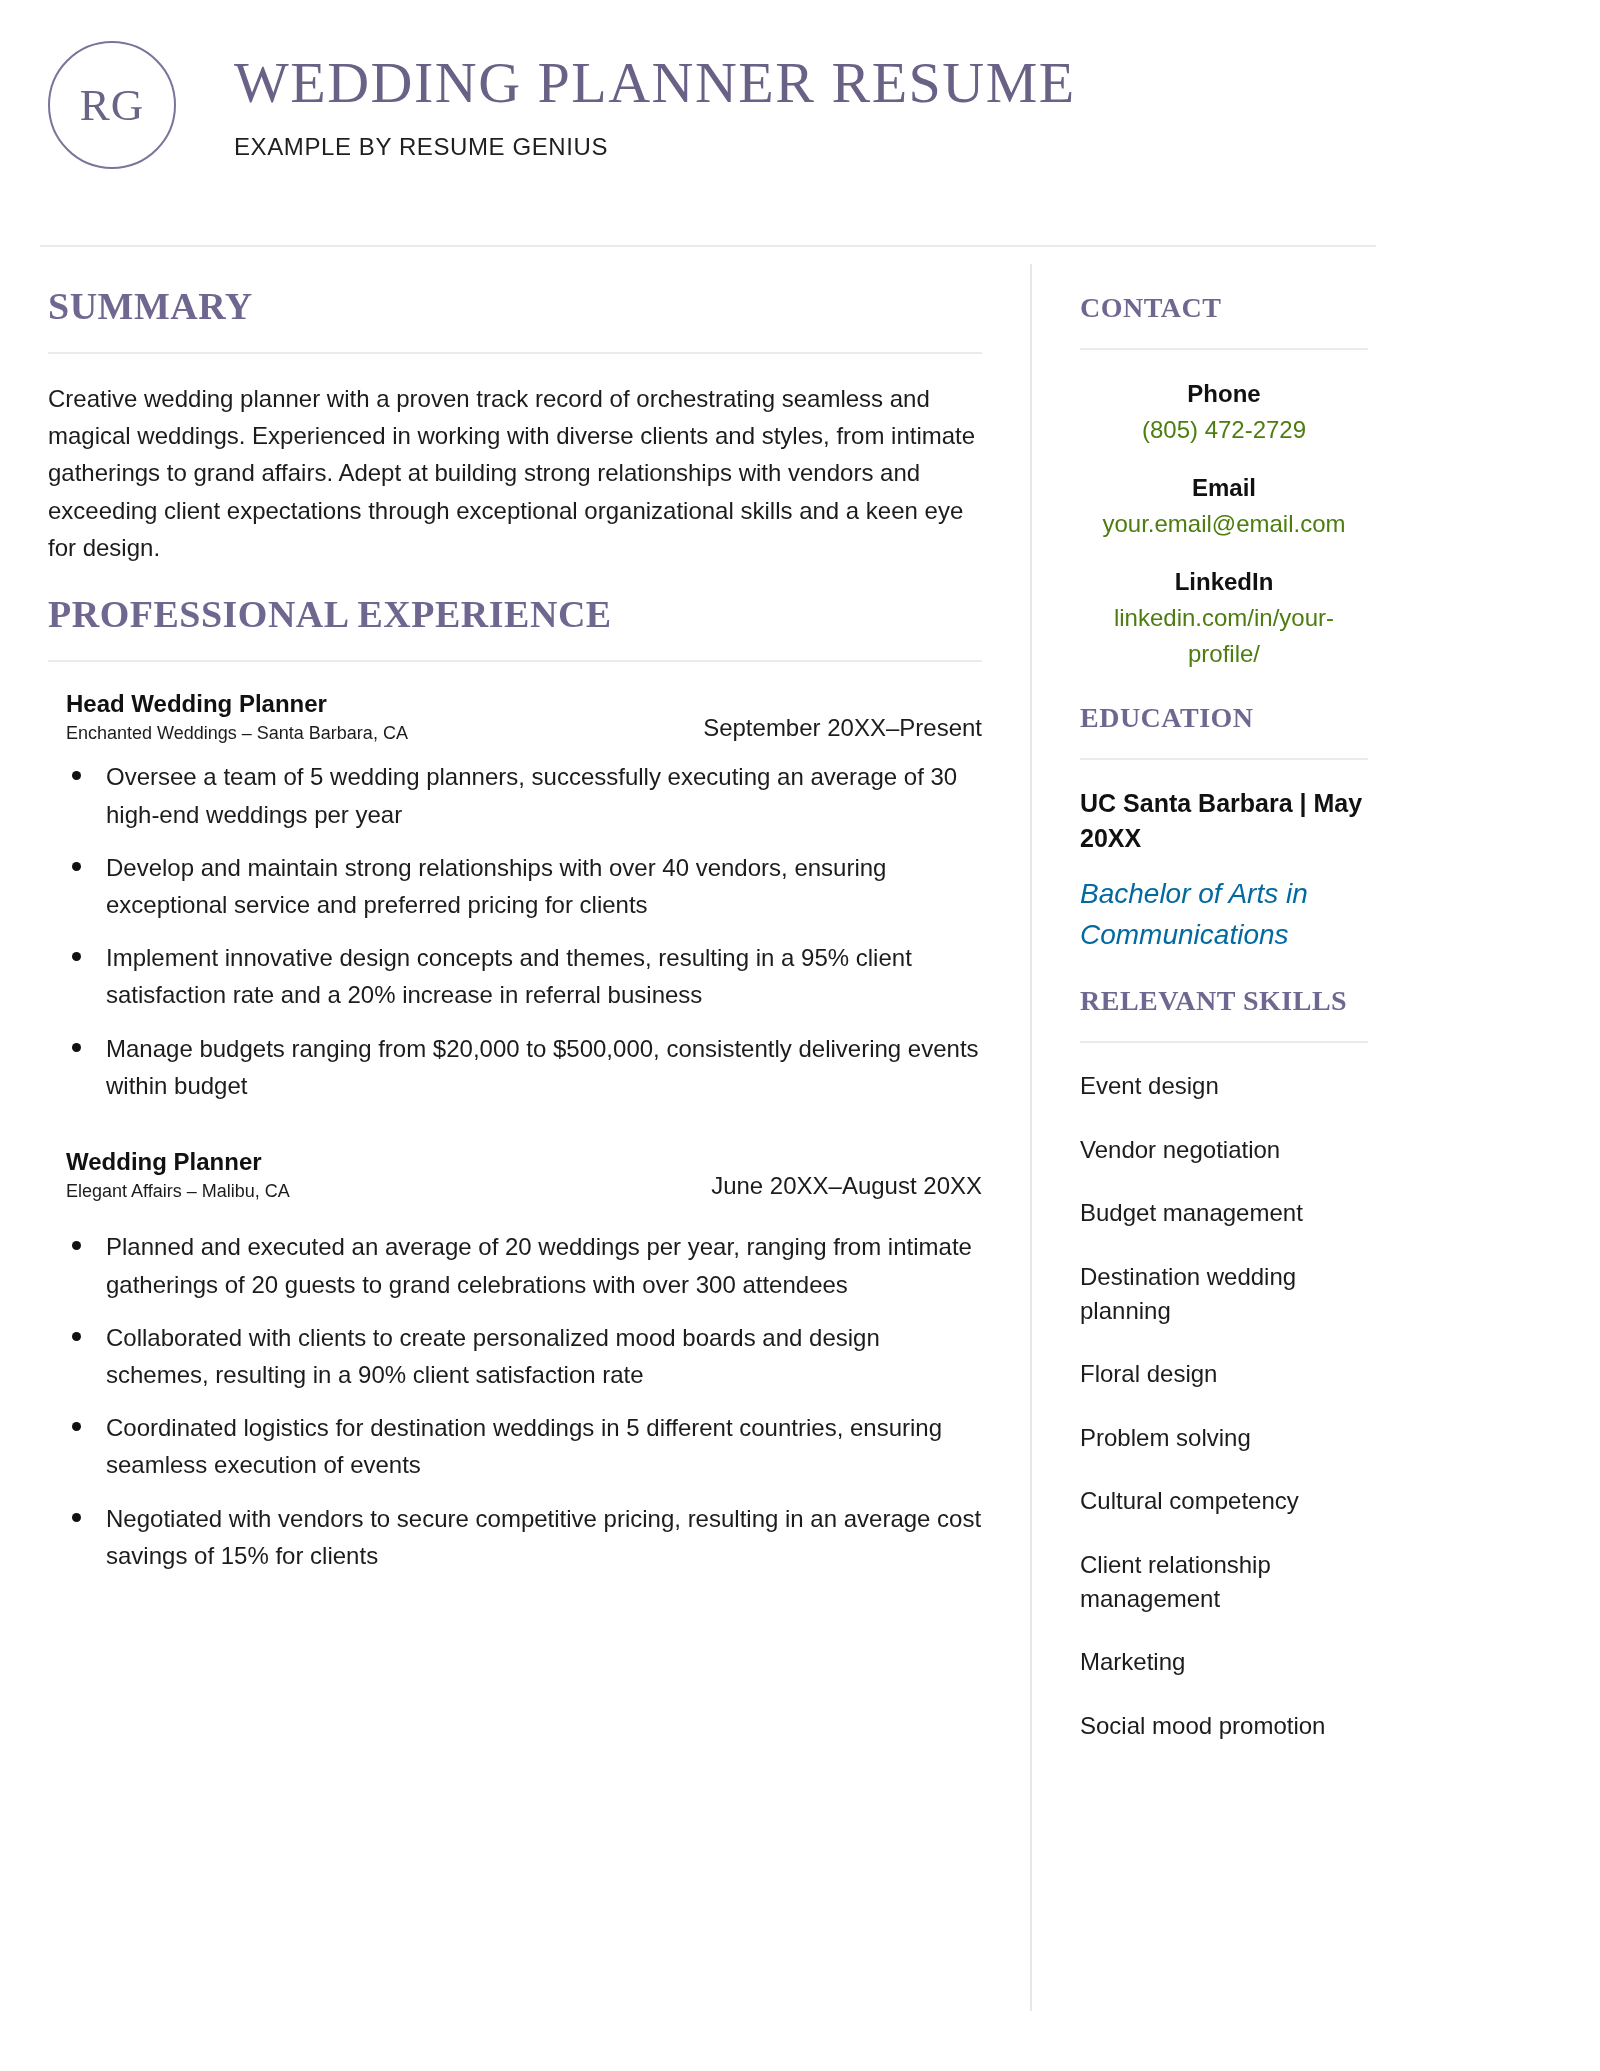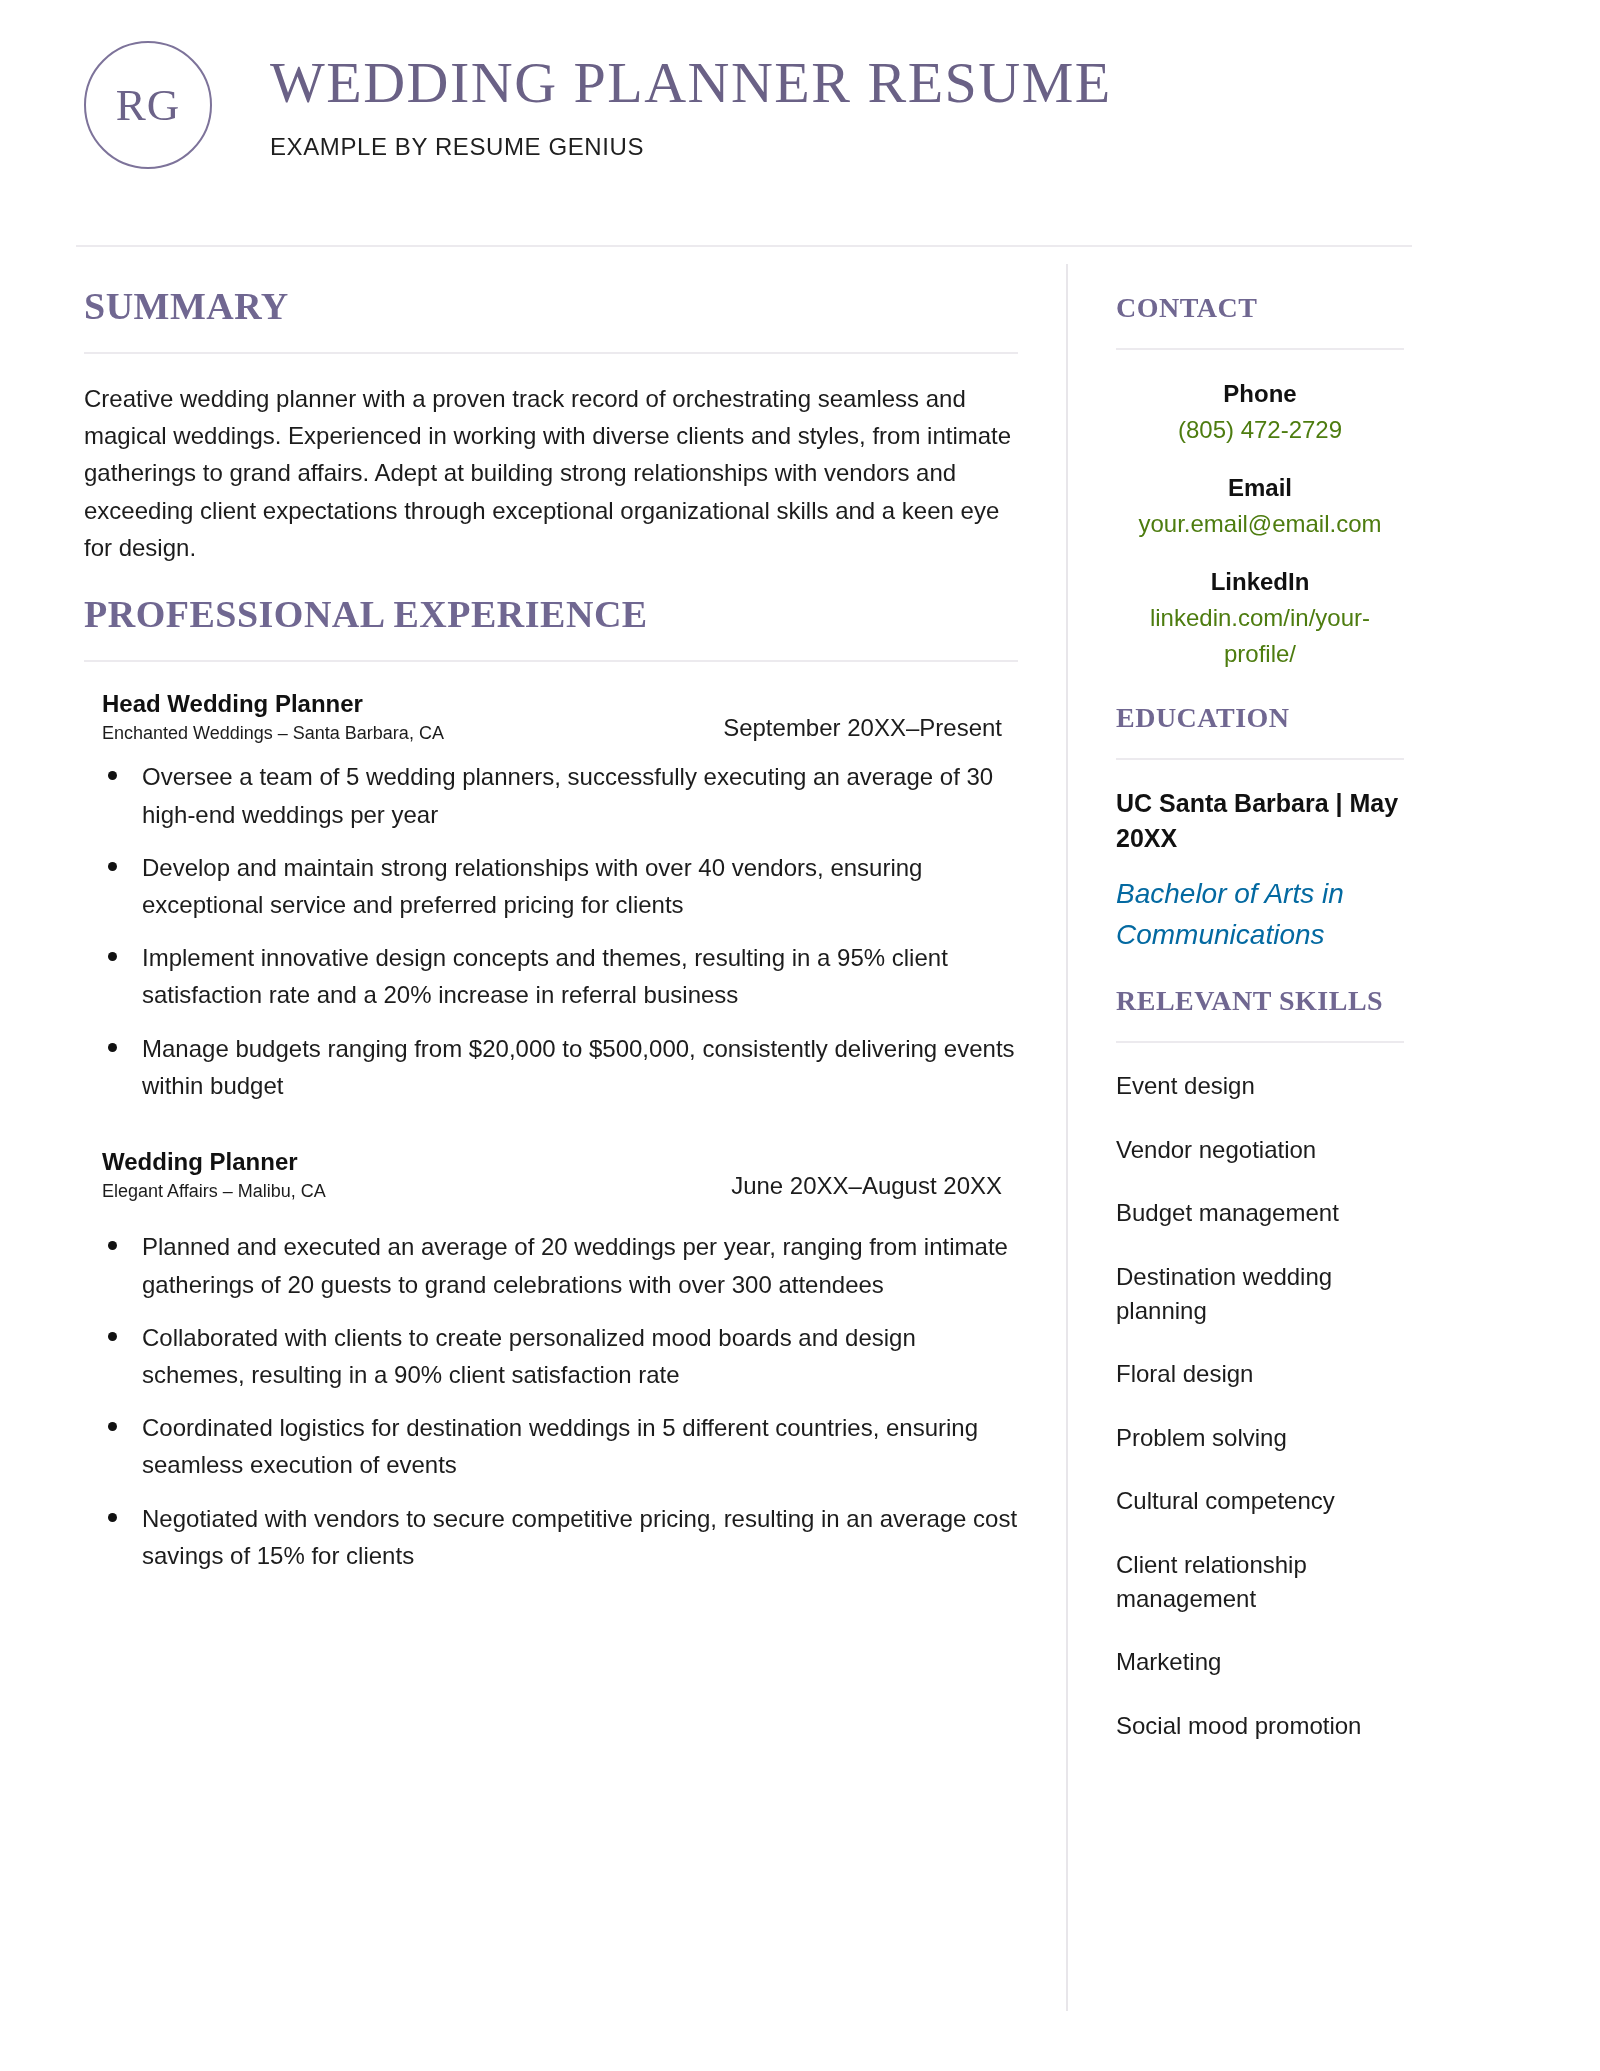--- a/index.html
+++ b/index.html
@@ -15,21 +15,20 @@
     position: relative;
     overflow: hidden;
   }
 
   .page {
     width: 1416px;
     height: 2071px;
     position: relative;
     background: #fff;
     box-sizing: border-box;
-    margin-left: 36px;
   }
 
   
   .header {
     display: flex;
     align-items: center;
     padding: 60px 0 0 48px;
     height: 150px;
     box-sizing: border-box;
   }
@@ -152,21 +151,21 @@
     color: #111;
     line-height: 1.35;
   }
   .job-company {
     font-size: 18px;
     color: #1c1c1c;
     line-height: 1.45;
   }
   .job-dates {
     position: absolute;
-    right: 16px;
+    right: 0;
     bottom: 4px;
     font-size: 24px;
     color: #1c1c1c;
     white-space: nowrap;
   }
   ul.bullets {
     list-style: none;
     margin: 12px 0 0 0;
     padding: 0;
   }

